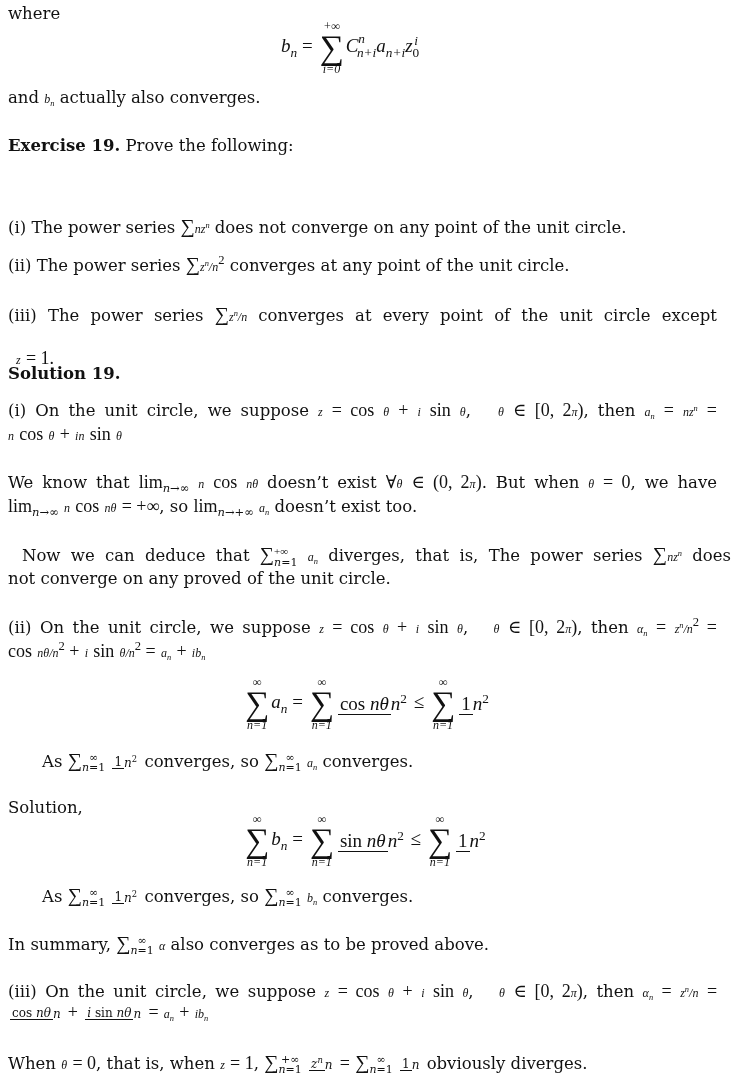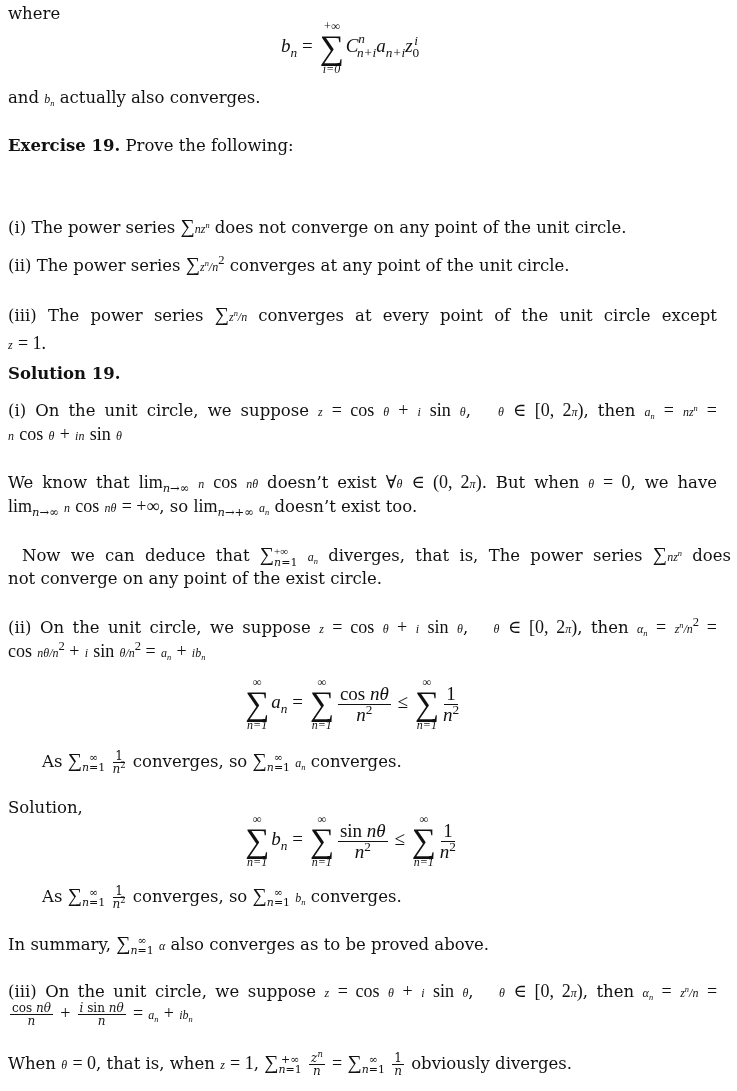--- a/index.html
+++ b/index.html
@@ -12,21 +12,21 @@
   .m { font-family: "Liberation Serif", "DejaVu Serif", serif; font-style: italic; font-size: 12px; }
   .mr { font-family: "Liberation Serif", "DejaVu Serif", serif; font-style: normal; font-size: 18px; }
   .b { font-weight: bold; }
   sub, sup { font-size: 70%; line-height: 0; }
   .sumsm { font-family: "Liberation Serif", serif; font-size: 20px; font-style: normal; }
   .limits { display: inline-block; vertical-align: middle; text-align: center; }
   .eq { position: absolute; white-space: nowrap; font-family: "Liberation Serif", serif; font-size: 19px; }
   .eq .op { display: inline-flex; flex-direction: column; align-items: center; vertical-align: middle; margin: 0 2px; }
   .eq .op .big { font-size: 34px; line-height: 30px; font-style: normal; }
   .eq .op .lim { font-size: 12px; font-style: italic; line-height: 13px; }
-  .frac { display: inline-flex; flex-direction: column; align-items: center; vertical-align: middle; margin: 0 2px; }
+  .frac { display: inline-flex; align-items: center; vertical-align: middle; margin: 0 2px; }
   .frac .num { border-bottom: 1px solid #111; padding: 0 2px; line-height: 20px; }
   .frac .den { line-height: 20px; }
   .frac.small { font-size: 12px; }
   .frac.small .num, .frac.small .den { line-height: 12px; }
   .it { font-style: italic; }
 </style>
 </head>
 <body>
 
 <div class="ln" style="top:4px;">where</div>
@@ -42,32 +42,32 @@
 
 <div class="ln" style="top:88px;">and <span class="m">b<sub>n</sub></span> actually also converges.</div>
 
 <div class="ln" style="top:136px;"><span class="b">Exercise 19.</span> <span>Prove the following:</span></div>
 
 <div class="ln" style="top:208px;margin-top:8px;">(i) The power series <span class="sumsm">∑</span><span class="m">nz<sup>n</sup></span> does not converge on any point of the unit circle.</div>
 
 <div class="ln" style="top:254px;">(ii) The power series <span class="sumsm">∑</span><span class="m">z<sup>n</sup>/n</span><span class="mr"><sup>2</sup></span> converges at any point of the unit circle.</div>
 
 <div class="ln just" style="top:304px;">(iii) The power series <span class="sumsm">∑</span><span class="m">z<sup>n</sup>/n</span> converges at every point of the unit circle except</div>
-<div class="ln" style="top:333px;"><span class="m">z</span> <span class="mr">= 1.</span></div>
+<div class="ln" style="top:348px;margin-left:8px;"><span class="m">z</span> <span class="mr">= 1.</span></div>
 
 <div class="ln b" style="top:364px;">Solution 19.</div>
 
 <div class="ln just" style="top:400px;">(i) On the unit circle, we suppose <span class="m">z</span> <span class="mr">= cos</span> <span class="m">θ</span> <span class="mr">+</span> <span class="m">i</span> <span class="mr">sin</span> <span class="m">θ</span>, &nbsp; <span class="m">θ</span> <span class="mr">∈ [0, 2</span><span class="m">π</span><span class="mr">)</span>, then <span class="m">a<sub>n</sub></span> <span class="mr">=</span> <span class="m">nz<sup>n</sup></span> <span class="mr">=</span></div>
 <div class="ln" style="top:424px;"><span class="m">n</span> <span class="mr">cos</span> <span class="m">θ</span> <span class="mr">+</span> <span class="m">in</span> <span class="mr">sin</span> <span class="m">θ</span></div>
 
 <div class="ln just" style="top:472px;">We know that <span class="mr">lim</span><sub class="it">n→∞</sub> <span class="m">n</span> <span class="mr">cos</span> <span class="m">nθ</span> doesn’t exist <span class="mr">∀</span><span class="m">θ</span> <span class="mr">∈ (0, 2</span><span class="m">π</span><span class="mr">)</span>. But when <span class="m">θ</span> <span class="mr">= 0</span>, we have</div>
 <div class="ln" style="top:496px;"><span class="mr">lim</span><sub class="it">n→∞</sub> <span class="m">n</span> <span class="mr">cos</span> <span class="m">nθ</span> <span class="mr">= +∞</span>, so <span class="mr">lim</span><sub class="it">n→+∞</sub> <span class="m">a<sub>n</sub></span> doesn’t exist too.</div>
 
 <div class="ln just" style="top:544px;margin-left:14px;">Now we can deduce that <span class="sumsm">∑</span><span class="limits" style="font-size:11px;line-height:11px;"><span class="mr" style="font-size:11px;">+∞</span><br><span class="it">n</span>=1</span> <span class="m">a<sub>n</sub></span> diverges, that is, The power series <span class="sumsm">∑</span><span class="m">nz<sup>n</sup></span> does</div>
-<div class="ln" style="top:569px;">not converge on any point of the exist circle.</div>
+<div class="ln" style="top:569px;">not converge on any proved of the unit circle.</div>
 
 <div class="ln just" style="top:617px;">(ii) On the unit circle, we suppose <span class="m">z</span> <span class="mr">= cos</span> <span class="m">θ</span> <span class="mr">+</span> <span class="m">i</span> <span class="mr">sin</span> <span class="m">θ</span>, &nbsp; <span class="m">θ</span> <span class="mr">∈ [0, 2</span><span class="m">π</span><span class="mr">)</span>, then <span class="m">α<sub>n</sub></span> <span class="mr">=</span> <span class="m">z<sup>n</sup>/n</span><span class="mr"><sup>2</sup> =</span></div>
 <div class="ln" style="top:641px;text-align:right;"><span class="mr">cos</span> <span class="m">nθ/n</span><span class="mr"><sup>2</sup> +</span> <span class="m">i</span> <span class="mr">sin</span> <span class="m">θ/n</span><span class="mr"><sup>2</sup> =</span> <span class="m">a<sub>n</sub></span> <span class="mr">+</span> <span class="m">ib<sub>n</sub></span></div>
 
 <div class="eq" style="left:243px; top:676px;">
   <span class="op">
       <span class="lim">∞</span>
       <span class="big">∑</span>
       <span class="lim">n=1</span>
     </span><span class="it">a</span><sub class="it">n</sub> =

